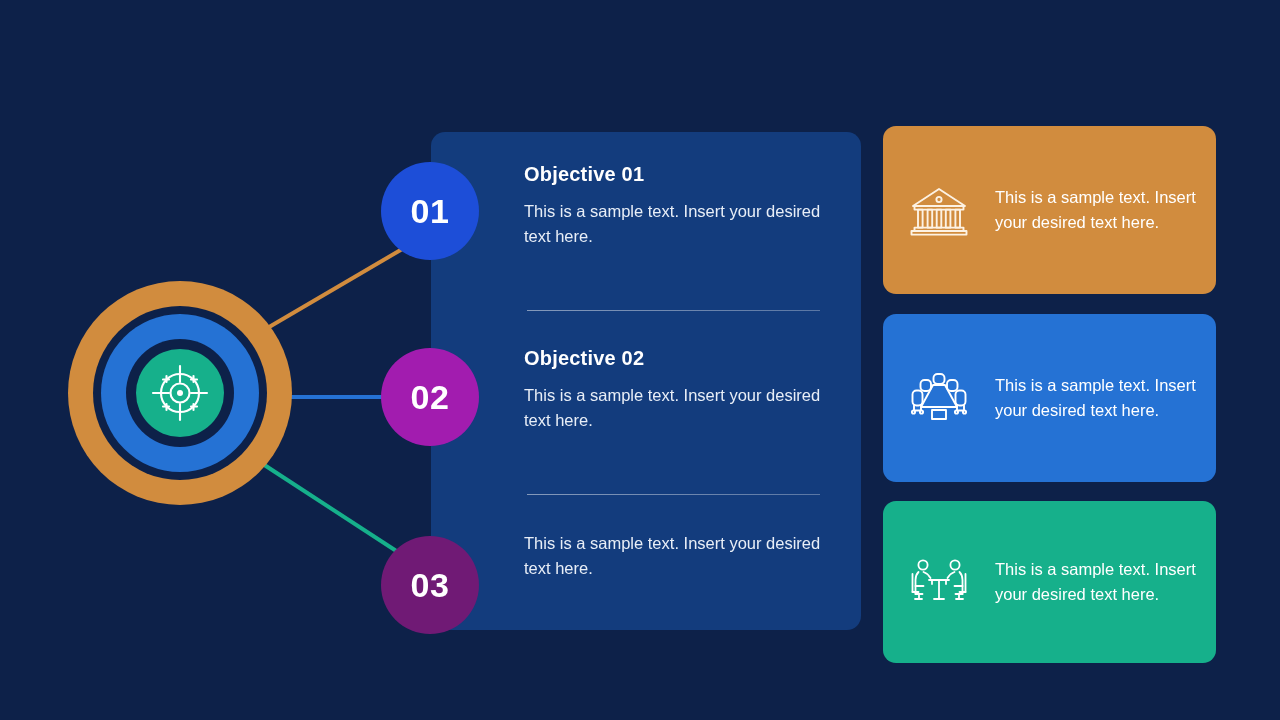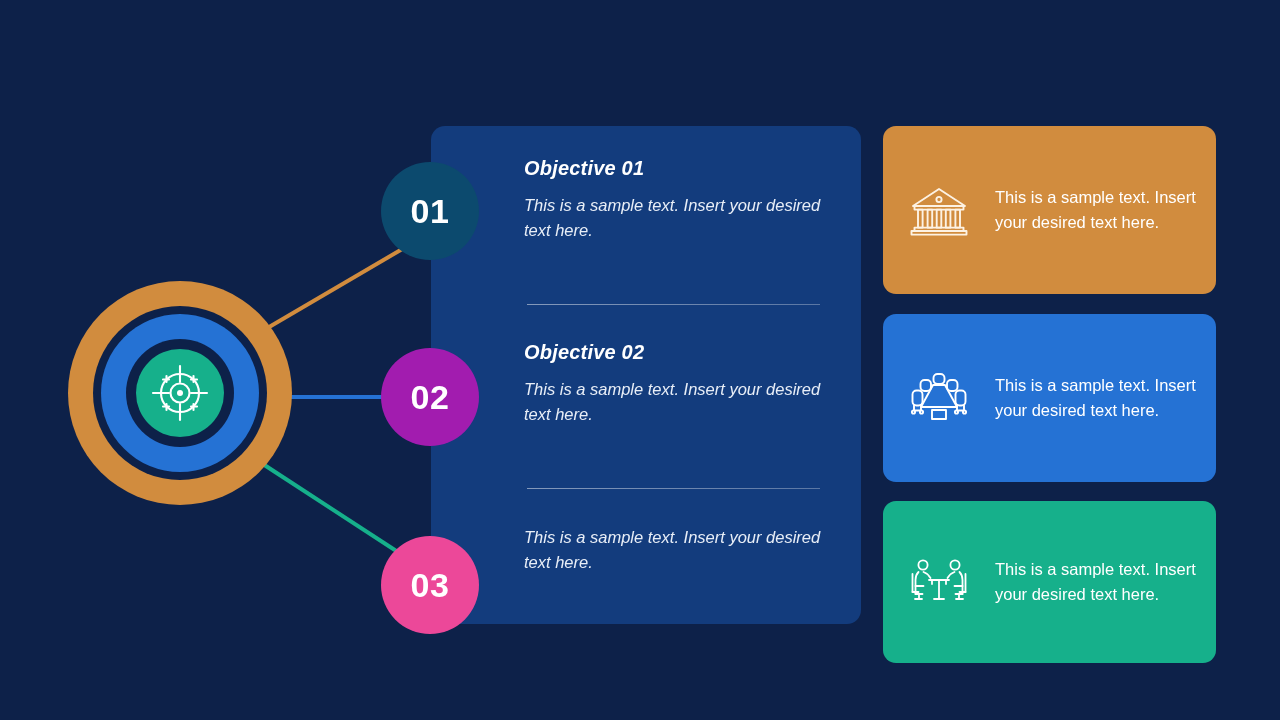--- a/index.html
+++ b/index.html
@@ -32,26 +32,25 @@
     font-weight: 400;
     letter-spacing: 0.3px;
     color: #ffffff;
     white-space: nowrap;
   }
 
   
   .objectives-panel {
     position: absolute;
     left: 431px;
-    top: 126px;
+    top: 132px;
     width: 430px;
     height: 498px;
     background: #133c7d;
     border-radius: 14px;
-    font-style: italic;
   }
 
   .objective-row {
     position: absolute;
     left: 93px;
     width: 310px;
   }
   .objective-row.r1 { top: 31px; }
   .objective-row.r2 { top: 215px; }
   .objective-row.r3 { top: 399px; }
@@ -89,23 +88,23 @@
     border-radius: 50%;
     display: flex;
     align-items: center;
     justify-content: center;
     color: #ffffff;
     font-size: 34px;
     font-weight: bold;
     letter-spacing: 0.5px;
     z-index: 5;
   }
-  .num-circle.n1 { left: 381px; top: 162px; background: #0c4a6e; }
+  .num-circle.n1 { left: 381px; top: 162px; background: #1d4ed8; }
   .num-circle.n2 { left: 381px; top: 348px; background: #a21caf; }
-  .num-circle.n3 { left: 381px; top: 536px; background: #ec4899; }
+  .num-circle.n3 { left: 381px; top: 536px; background: #701a75; }
 
   
   .bullseye {
     position: absolute;
     left: 68px;
     top: 281px;
     width: 224px;
     height: 224px;
     z-index: 4;
   }

